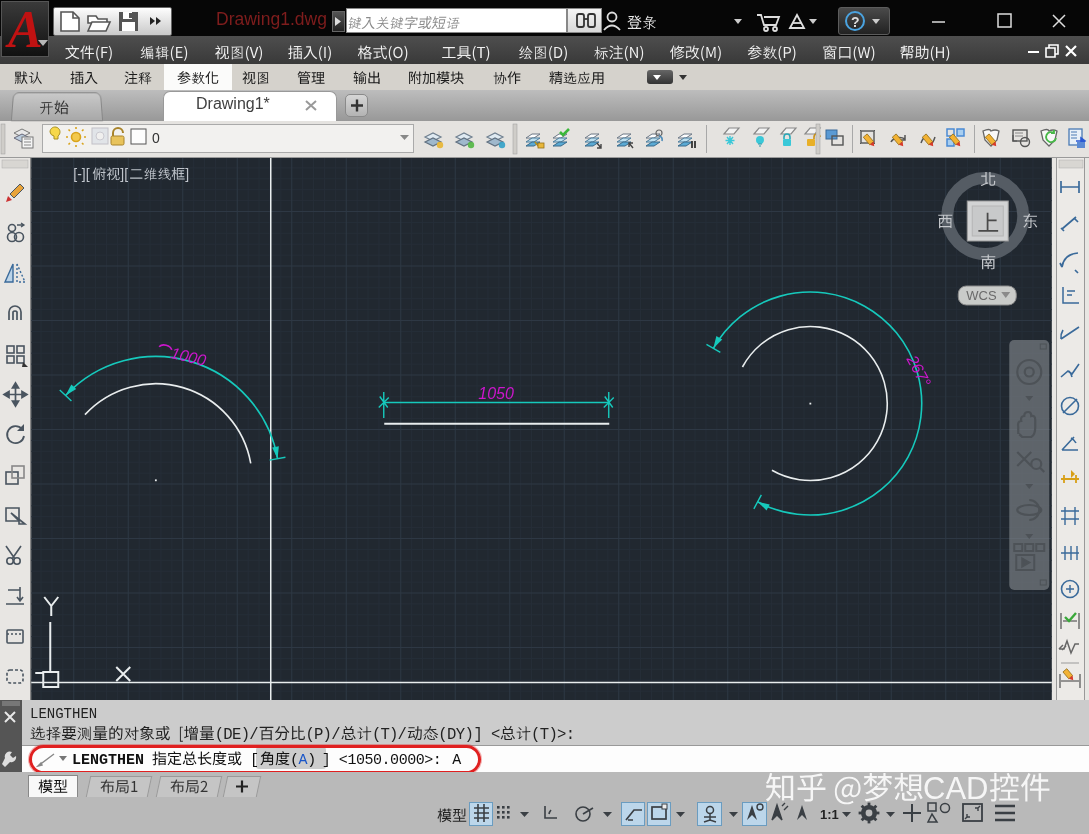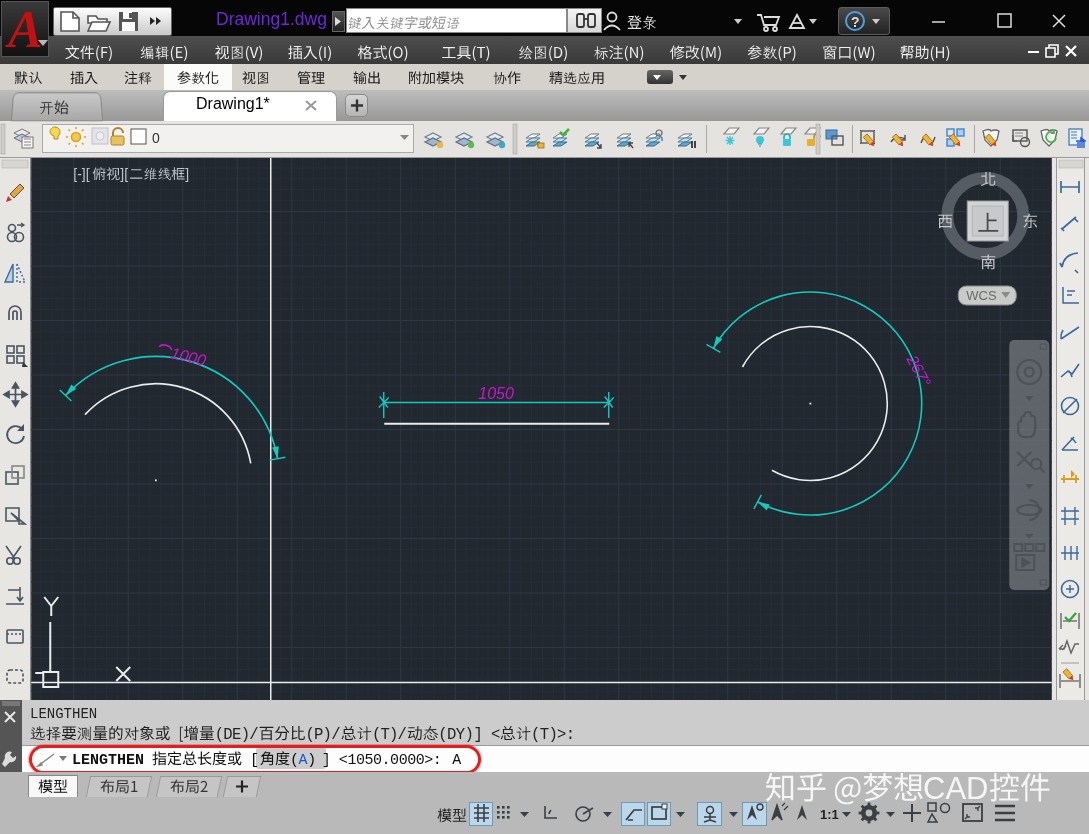--- a/index.html
+++ b/index.html
@@ -115,30 +115,30 @@
       <path id="g63A7" d="M39 30H91V23H39ZM33 2H96V-5H33ZM36 72H95V56H88V66H42V55H36ZM61 26H68V-2H61ZM3 29Q9 30 18 32Q26 35 35 37L36 31Q28 28 20 26Q11 23 5 21ZM4 64H34V57H4ZM17 84H24V1Q24 -2 23 -4Q22 -6 20 -7Q19 -8 16 -8Q13 -8 8 -8Q8 -7 7 -5Q6 -3 6 -1Q9 -1 11 -1Q14 -1 15 -1Q16 -1 16 -1Q17 0 17 1ZM57 82 64 84Q65 81 67 77Q69 73 70 71L63 68Q62 71 60 75Q59 79 57 82ZM55 67H62Q62 61 61 56Q59 51 57 48Q55 44 51 41Q47 39 40 37Q40 38 39 40Q38 41 37 42Q42 44 46 46Q49 48 51 51Q53 54 54 58Q55 62 55 67ZM70 68H77V49Q77 47 77 46Q78 46 79 46Q80 46 81 46Q82 46 84 46Q86 46 87 46Q89 46 89 46Q90 46 92 46Q94 46 95 46Q95 45 95 43Q95 41 95 40Q94 40 93 40Q91 40 89 40Q89 40 87 40Q86 40 84 40Q82 40 81 40Q79 40 79 40Q75 40 73 40Q71 41 71 44Q70 46 70 49Z"></path>
     </defs>
   </svg>
 <div style="position:absolute;left:0;top:0;width:1089px;height:36px;background:#060606"></div>
 <div style="position:absolute;left:0;top:36px;width:1089px;height:28px;background:linear-gradient(#4e4e4e,#393939)"></div>
 <div style="position:absolute;left:0;top:64px;width:1089px;height:26px;background:#d5d2cc"></div>
 <div style="position:absolute;left:0;top:90px;width:1089px;height:31px;background:linear-gradient(#bdbdbd,#989898)"></div>
 <div style="position:absolute;left:0;top:121px;width:1089px;height:37px;background:#e5e3e0;border-bottom:1px solid #9a9a9a"></div>
 <div style="position:absolute;left:1px;top:1px;width:48px;height:56px;background:linear-gradient(#3a3a3a,#111);border:1px solid #555"></div>
 <div style="position:absolute;left:53px;top:7px;width:119px;height:29px;background:linear-gradient(#fdfdfd,#c9c9c9);border:1px solid #666;border-radius:2px"></div>
-<div style="position:absolute;left:216px;top:9px;width:130px;height:24px;color:#6d28d9;font-size:17.5px;font-family:'Liberation Sans',sans-serif">Drawing1.dwg</div>
+<div style="position:absolute;left:216px;top:9px;width:130px;height:24px;color:#7f1d1d;font-size:17.5px;font-family:'Liberation Sans',sans-serif">Drawing1.dwg</div>
 <div style="position:absolute;left:332px;top:11px;width:13px;height:21px;background:linear-gradient(#555,#222);border:1px solid #666"></div>
 <div style="position:absolute;left:346px;top:8px;width:221px;height:25px;background:#fff;border:1px solid #888"></div>
 <div style="position:absolute;left:567px;top:8px;width:35px;height:25px;background:linear-gradient(#f4f4f4,#d8d8d8);border:1px solid #888"></div>
 <div style="position:absolute;left:838px;top:7px;width:52px;height:28px;background:linear-gradient(#4a4a4a,#222);border:1px solid #5c5c5c;border-radius:3px"></div>
 <div style="position:absolute;left:164px;top:64px;width:68px;height:26px;background:#fbfbfa"></div>
 <div style="position:absolute;left:647px;top:70px;width:26px;height:14px;background:linear-gradient(#666,#333);border-radius:3px"></div>
 <div style="position:absolute;left:12px;top:92px;width:90px;height:29px;background:linear-gradient(#c9c9c9,#a8a8a8);border:1px solid #888;border-radius:6px 6px 0 0;transform:perspective(20px) rotateX(2deg)"></div>
 <div style="position:absolute;left:163px;top:91px;width:174px;height:30px;background:#fff;border:1px solid #999;border-bottom:none;border-radius:7px 7px 0 0"></div>
-<div style="position:absolute;left:196px;top:95px;width:120px;height:21px;color:#000000;font-size:16px;font-family:'Liberation Sans',sans-serif">Drawing1*</div>
+<div style="position:absolute;left:196px;top:95px;width:120px;height:21px;color:#404040;font-size:16px;font-family:'Liberation Sans',sans-serif">Drawing1*</div>
 <div style="position:absolute;left:345px;top:94px;width:23px;height:23px;background:linear-gradient(#d6d6d6,#b3b3b3);border:1px solid #8a8a8a;border-radius:5px"></div>
 <div style="position:absolute;left:42px;top:124px;width:372px;height:29px;background:#f2f1ef;border:1px solid #aaa"></div>
 <div style="position:absolute;left:0;top:158px;width:31px;height:542px;background:#e8e6e3;border-right:1px solid #888"></div>
 <div style="position:absolute;left:1052px;top:158px;width:37px;height:542px;background:#e8e6e3"></div>
 <div style="position:absolute;left:1056px;top:158px;width:29px;height:542px;background:#eceae7;border-left:1px solid #999;border-right:1px solid #999"></div>
 <div style="position:absolute;left:0;top:700px;width:1089px;height:45px;background:#cccccc"></div>
 <div style="position:absolute;left:0;top:745px;width:1089px;height:27px;background:#fdfdfd;border-top:1px solid #999"></div>
 <div style="position:absolute;left:0;top:700px;width:22px;height:72px;background:#555"></div>
 <div style="position:absolute;left:256px;top:747px;width:70px;height:22px;background:#ccc;border-radius:3px"></div>
 <div style="position:absolute;left:29px;top:745px;width:452px;height:29px;border:3px solid #e02020;border-radius:15px;box-shadow:0 0 0 1px rgba(224,32,32,0.35)"></div>

